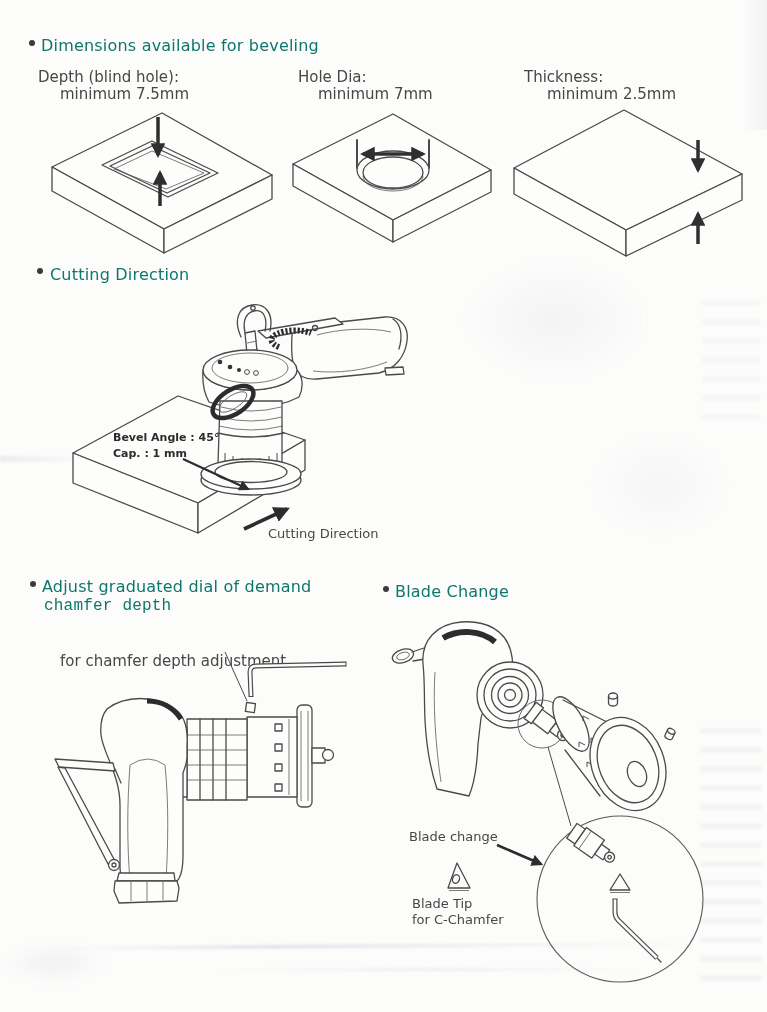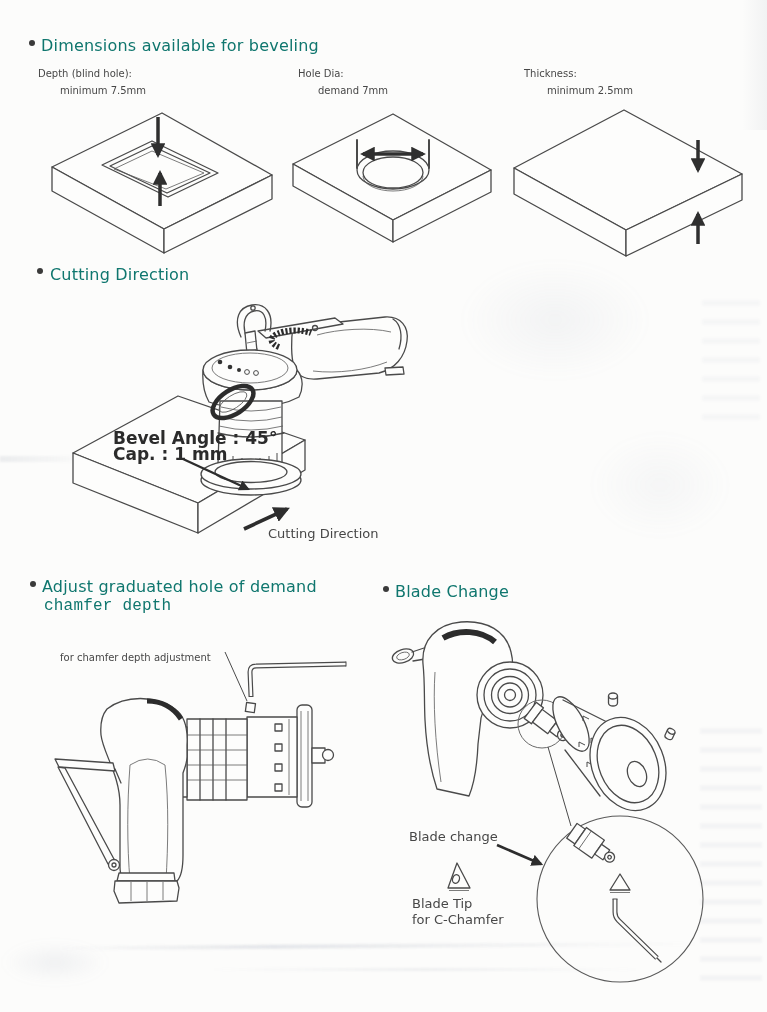--- a/index.html
+++ b/index.html
@@ -4,22 +4,22 @@
 <style>
   html,body{margin:0;padding:0;background:#e8e8e8;}
   .page{
     position:relative; width:767px; height:1012px;
     background:#fcfcfb;
     font-family:"DejaVu Sans","Liberation Sans",sans-serif;
     color:#3e3e3e; overflow:hidden;
   }
   .abs{position:absolute;}
   .h{font-size:16px; color:#0f766e; letter-spacing:.2px; white-space:nowrap;}
-  .lbl{font-size:10px; color:#474747; white-space:nowrap;}
-  .ann{font-size:17px; font-weight:bold; color:#2b2b2b; line-height:16px; white-space:nowrap;}
+  .lbl{font-size:15px; color:#474747; white-space:nowrap;}
+  .ann{font-size:11px; font-weight:bold; color:#2b2b2b; line-height:16px; white-space:nowrap;}
   .cap{font-size:13px; color:#474747; white-space:nowrap;}
   .bullet{width:6px;height:6px;border-radius:50%;background:#3a3a3a;}
   svg.abs{overflow:visible;}
   .ln{stroke:#4a4a4a;stroke-width:1.3;fill:none;stroke-linejoin:round;stroke-linecap:round;}
   .lt{stroke:#5a5a5a;stroke-width:.8;fill:none;}
   .wh{fill:#fdfdfc;}
   .ar{stroke:#2f2f2f;stroke-width:3.5;fill:none;}
   .thin{stroke:#4a4a4a;stroke-width:1;fill:none;}
   .dark{stroke:#2c2c2c;fill:none;}
   .wrench-o{stroke:#4a4a4a;stroke-width:5;fill:none;stroke-linejoin:round;}
@@ -43,21 +43,21 @@
   <div class="abs artifact blob" style="left:-20px;top:935px;width:150px;height:55px;background:radial-gradient(closest-side,rgba(120,130,155,.1),transparent 70%);"></div>
   <div class="abs artifact" style="left:742px;top:0;width:25px;height:130px;background:linear-gradient(to right,transparent,rgba(120,130,150,.08));"></div>
   <div class="abs artifact crease" style="left:0;top:456px;width:95px;height:6px;background:linear-gradient(to right,rgba(120,130,150,.12),transparent);"></div>
 
   <span class="abs bullet" style="left:29px;top:40px;"></span>
   <div class="abs h" style="left:41px;top:36px;">Dimensions available for beveling</div>
 
   <div class="abs lbl" style="left:38px;top:68px;">Depth (blind hole):</div>
   <div class="abs lbl" style="left:60px;top:85px;">minimum 7.5mm</div>
   <div class="abs lbl" style="left:298px;top:68px;">Hole Dia:</div>
-  <div class="abs lbl" style="left:318px;top:85px;">demand 7mm</div>
+  <div class="abs lbl" style="left:318px;top:85px;">minimum 7mm</div>
   <div class="abs lbl" style="left:524px;top:68px;">Thickness:</div>
   <div class="abs lbl" style="left:547px;top:85px;">minimum 2.5mm</div>
 
   <svg class="abs" style="left:40px;top:103px;" width="245" height="155" viewBox="0 0 245 155">
     <defs>
         <marker id="ahA" viewBox="0 0 10 10" refX="8" refY="5" markerWidth="4.2" markerHeight="4.2" orient="auto-start-reverse">
           <path d="M0,0 L10,5 L0,10 Z" fill="#2f2f2f"></path>
         </marker>
       </defs>
     <path class="ln wh" d="M12,64 L122,10 L232,72 L124,126 Z"></path>
@@ -156,21 +156,21 @@
     <line x1="189" y1="246" x2="232" y2="226" stroke="#2d2d2d" stroke-width="3.6" marker-end="url(#ahD)"></line>
   </svg>
 
   <div class="abs ann" style="left:113px;top:430px;">
     <span style="display:block">Bevel Angle : 45°</span>
     <span style="display:block">Cap. : 1 mm</span>
   </div>
   <div class="abs cap" style="left:268px;top:526px;">Cutting Direction</div>
 
   <span class="abs bullet" style="left:30px;top:581px;"></span>
-  <div class="abs h" style="left:42px;top:577px;">Adjust graduated hole of demand</div>
+  <div class="abs h" style="left:42px;top:577px;">Adjust graduated dial of demand</div>
   <div class="abs h" style="left:44px;top:597px;font-family:Liberation Mono, monospace;">chamfer depth</div>
   <div class="abs lbl" style="left:60px;top:652px;">for chamfer depth adjustment</div>
 
   <svg class="abs" style="left:35px;top:645px;" width="330" height="270" viewBox="0 0 330 270">
 
     <line class="thin" x1="190" y1="7" x2="212" y2="56"></line>
 
     <path class="wrench-o" d="M216,51 L215,27 Q215,21 221,21 L311,19"></path>
     <path class="wrench-i" d="M216,51 L215,27 Q215,21 221,21 L311,19"></path>
     <line class="thin" x1="213.5" y1="51.5" x2="218.5" y2="51.5"></line>

